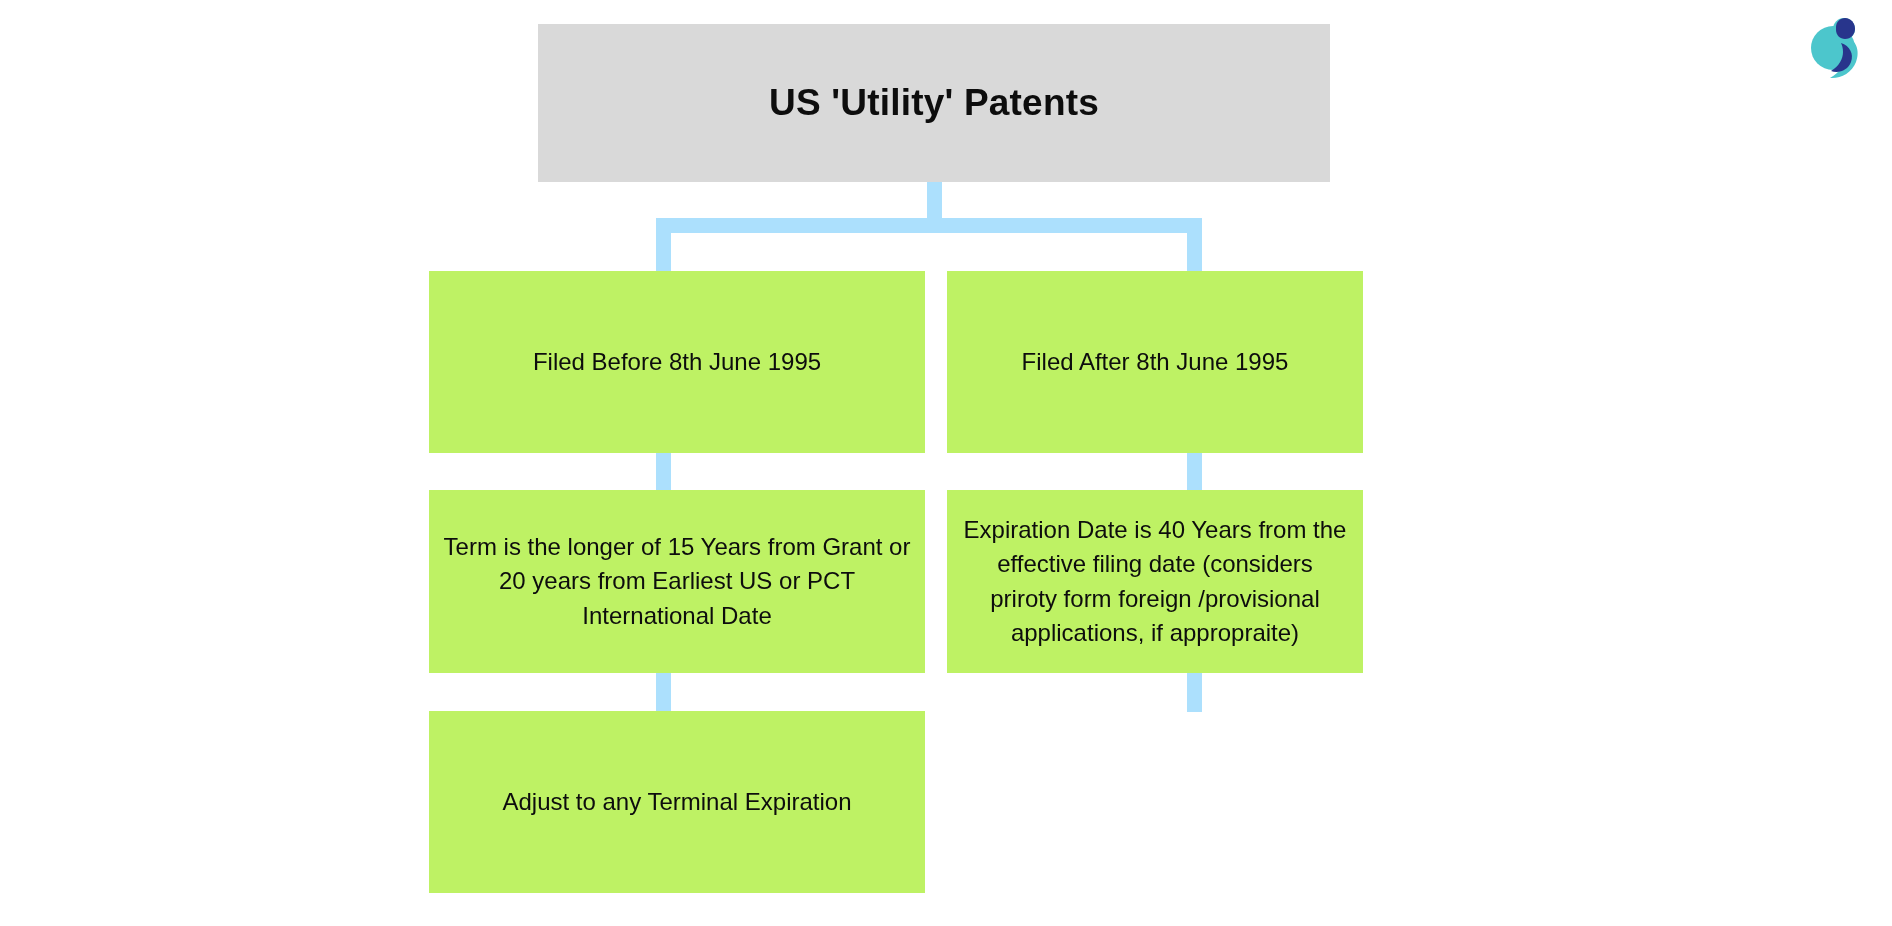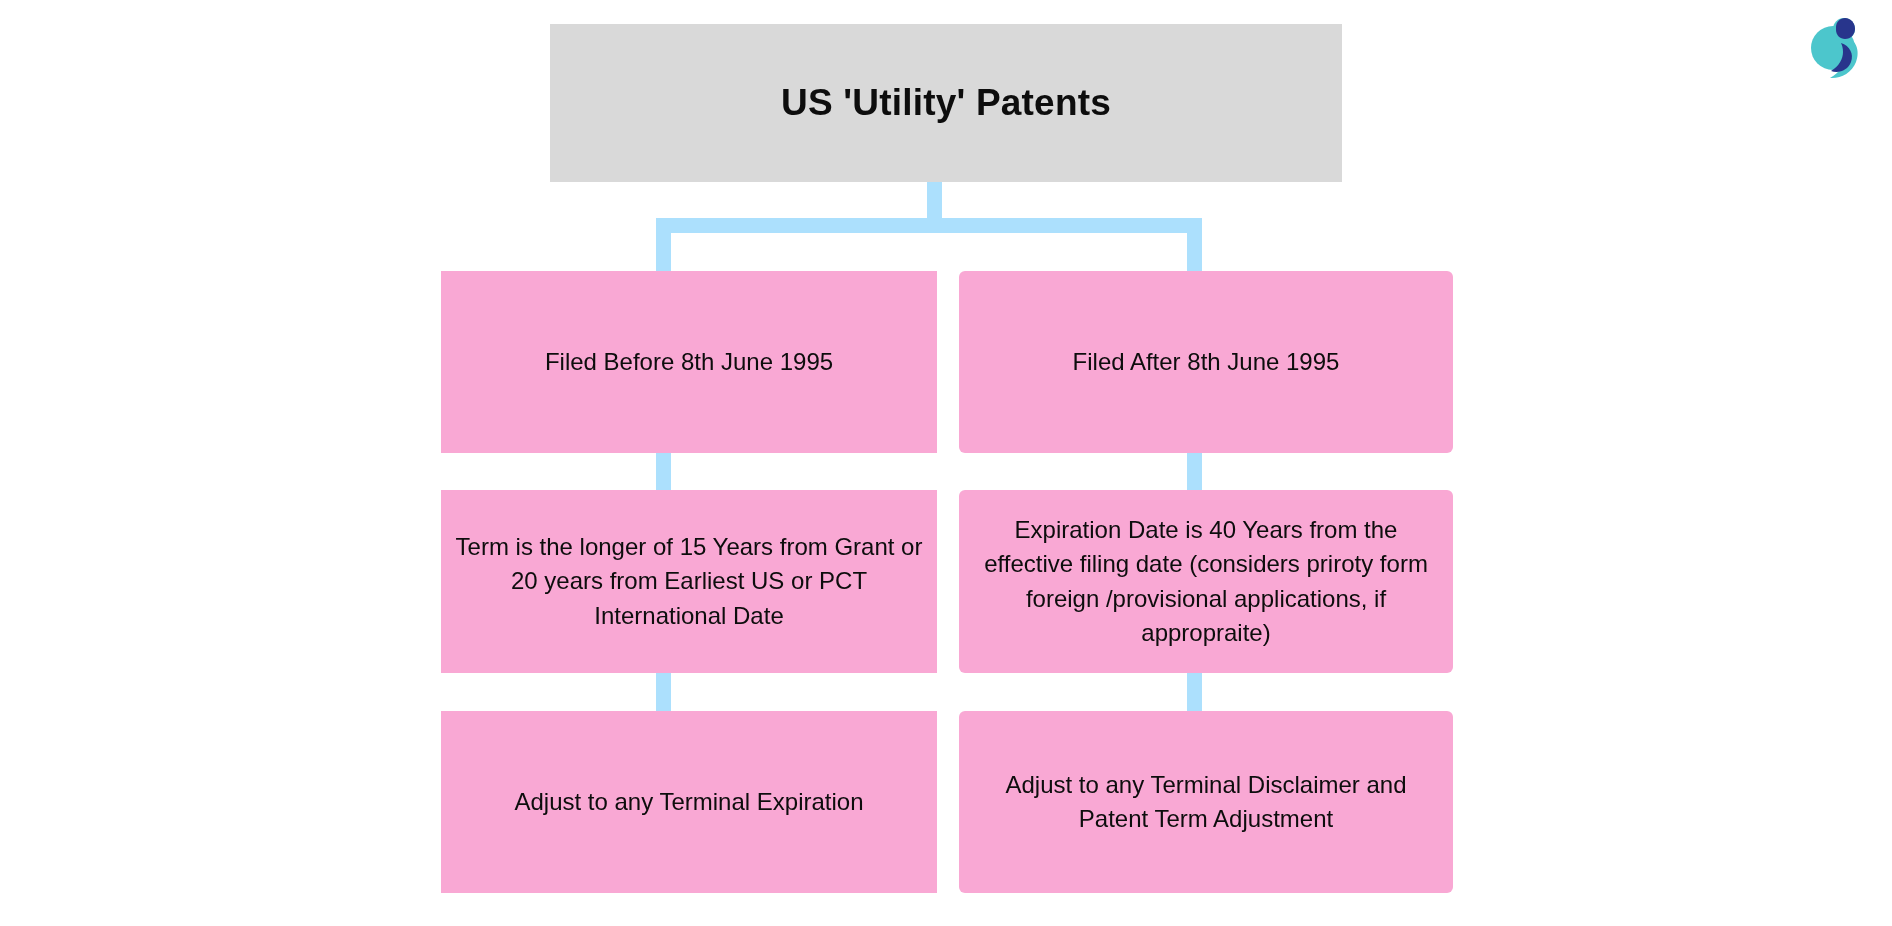--- a/index.html
+++ b/index.html
@@ -21,21 +21,20 @@
 
   
   .node {
     position: absolute;
     box-sizing: border-box;
     display: flex;
     align-items: center;
     justify-content: center;
     text-align: center;
     color: #0d0d0d;
-    margin-left: 12px;
   }
   .node .node-text {
     display: block;
     width: 100%;
     padding: 0 14px;
     box-sizing: border-box;
     white-space: pre-line;
   }
 
   
@@ -48,30 +47,30 @@
   }
   .node.root .node-text {
     font-size: 37px;
     font-weight: bold;
     letter-spacing: 0.2px;
     line-height: 1.2;
   }
 
   
   .node.blue {
-    background: #f9a8d4;
+    background: #bef264;
   }
   .node.blue .node-text {
     font-size: 24px;
     font-weight: normal;
     line-height: 1.43;
   }
 
   .col-left  { left: 429px;  width: 496px; }
-  .col-right { left: 947px;  width: 494px; border-radius: 6px; }
+  .col-right { left: 947px;  width: 416px; }
 
   .row-2 { top: 271px; height: 182px; }
   .row-3 { top: 490px; height: 183px; }
   .row-4 { top: 711px; height: 182px; }
 
   
   .conn {
     position: absolute;
     background: #ace0fd;
   }
@@ -129,23 +128,20 @@
   </div>
 
   <div class="node blue col-right row-3">
     <span class="node-text">Expiration Date is 40 Years from the effective filing date (considers priroty form foreign /provisional applications, if appropraite)</span>
   </div>
 
   <div class="node blue col-left row-4">
     <span class="node-text">Adjust to any Terminal Expiration</span>
   </div>
 
-  <div class="node blue col-right row-4">
-    <span class="node-text">Adjust to any Terminal Disclaimer and Patent Term Adjustment</span>
-  </div>
 
   <svg id="logo" viewBox="0 0 64 68">
 
     <circle cx="27" cy="32" r="22" fill="#4cc6cc"></circle>
 
     <circle cx="38" cy="13" r="11" fill="#4cc6cc"></circle>
 
     <path d="M32 20 C52 20 54 36 50 46 C46 57 34 63 24 62 C34 56 40 48 40 38 C40 28 36 23 32 20 Z" fill="#4cc6cc"></path>
 
     <path d="M30 11 C30 6 34 2 39 2 C45 2 49 7 49 13 C49 18 45 23 39 23 C34 23 30 19 30 14 Z" fill="#28358c"></path>

